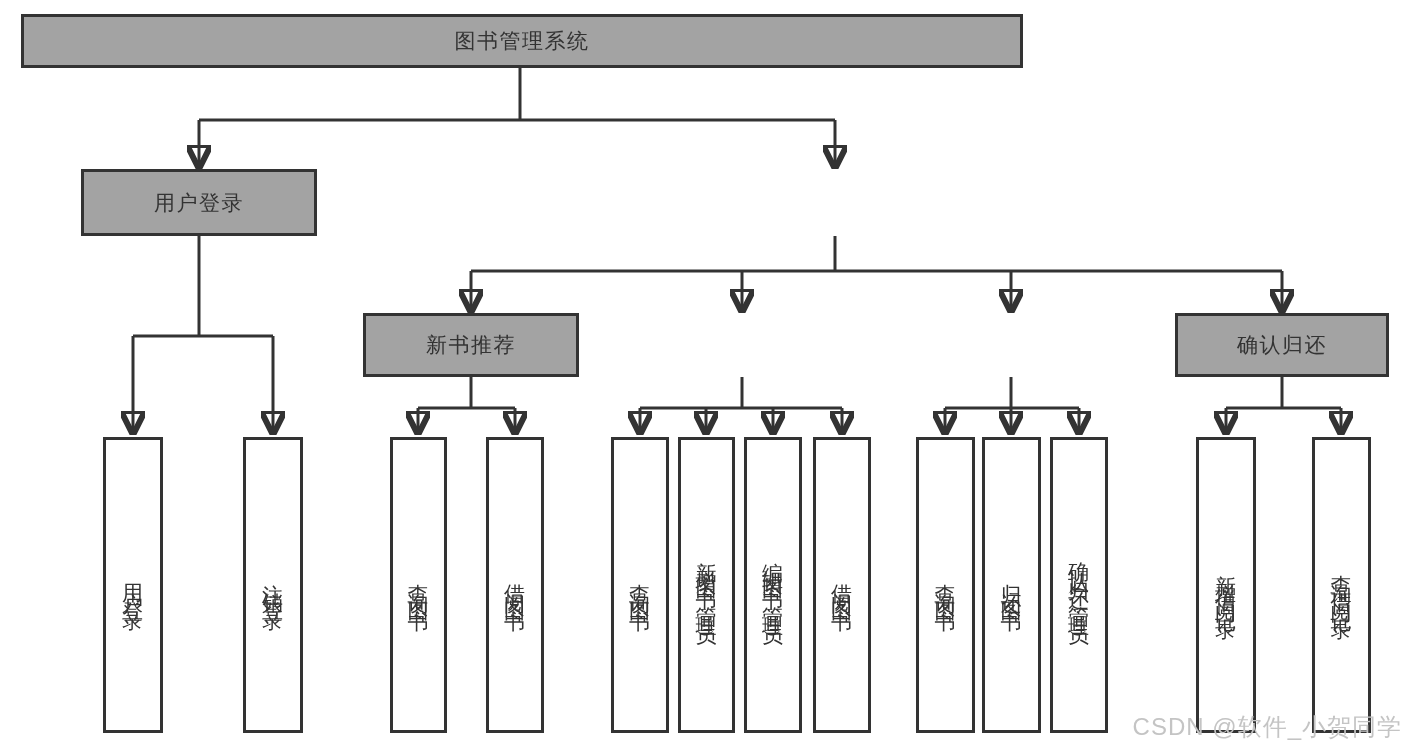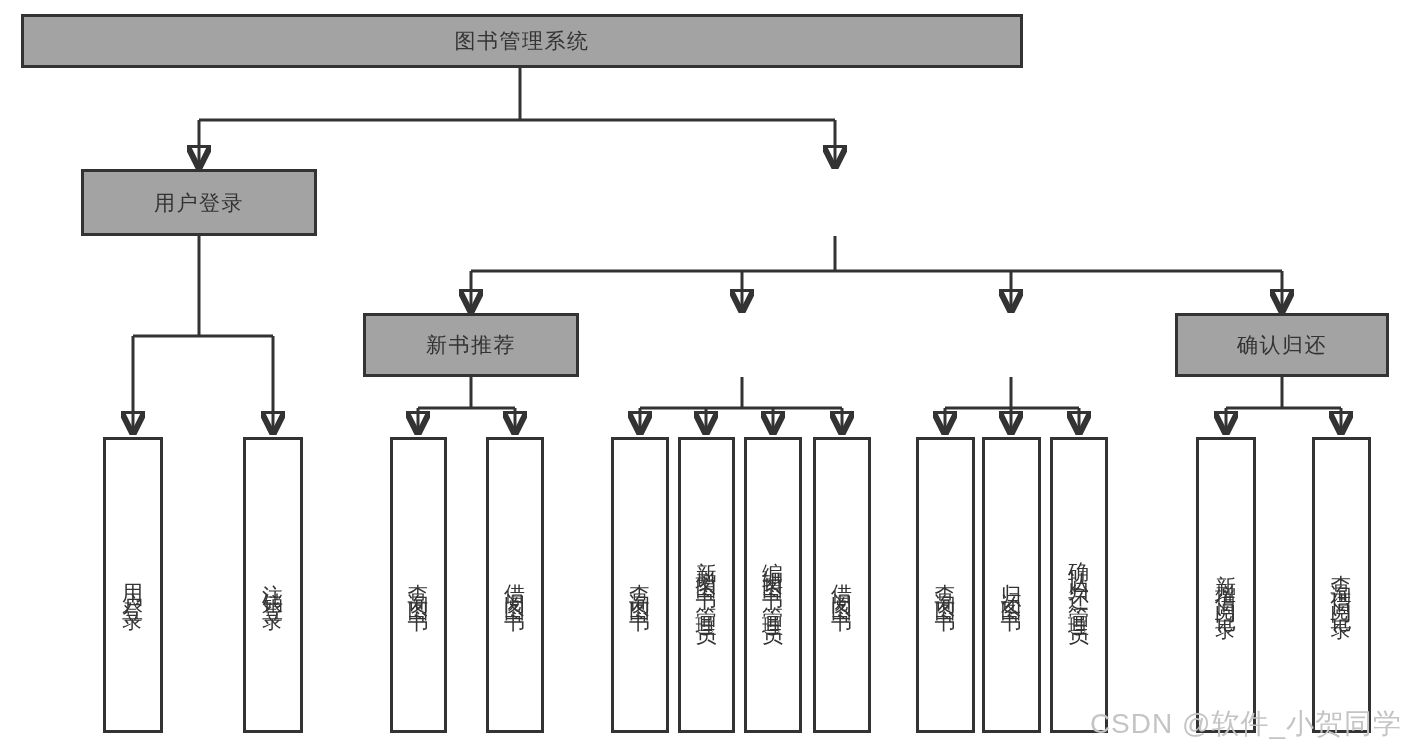--- a/index.html
+++ b/index.html
@@ -45,21 +45,21 @@
     font-size: 21px;
     line-height: 1;
     letter-spacing: 9px;
     white-space: nowrap;
   }
   #watermark {
     position: absolute;
     right: 3px;
     bottom: 4px;
     color: #c4c4c4;
-    font-size: 28px;
+    font-size: 24px;
     letter-spacing: 1px;
     z-index: 5;
   }
 </style>
 </head>
 <body>
 
 <div id="stage">
 
   <svg id="wires" viewBox="0 0 1405 747" xmlns="http://www.w3.org/2000/svg">

